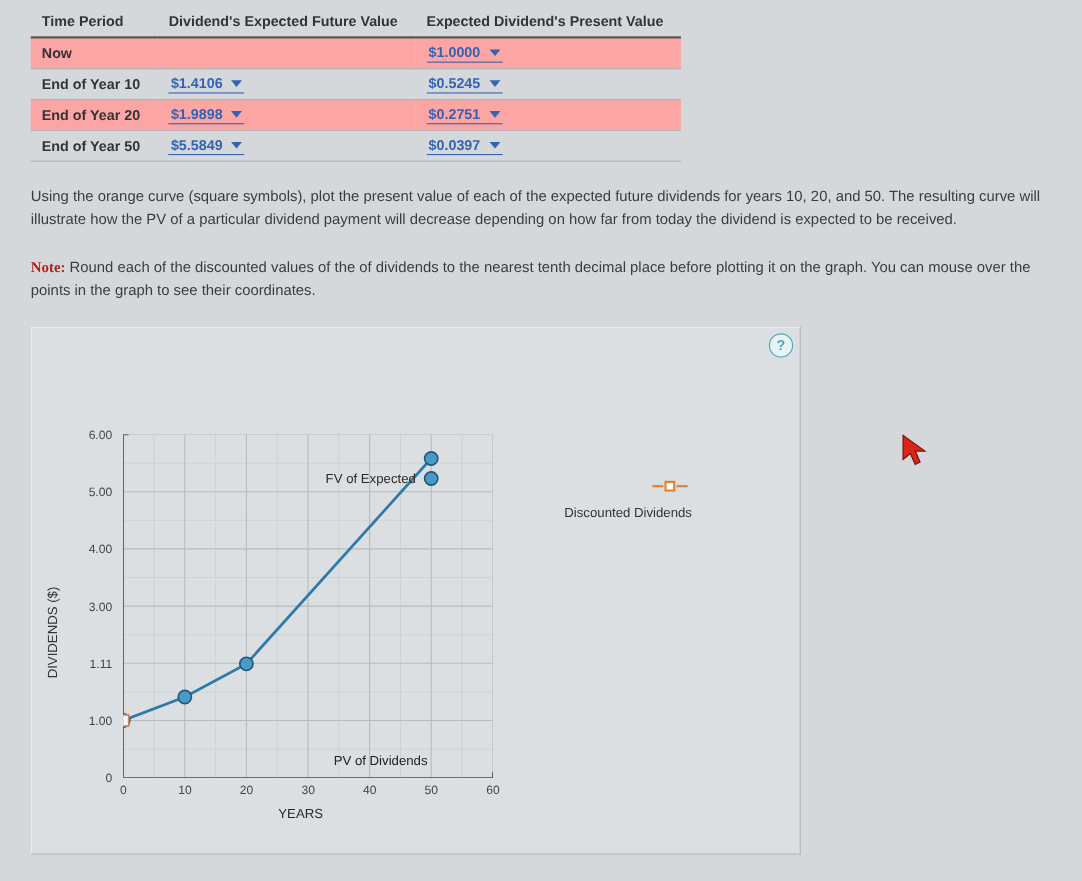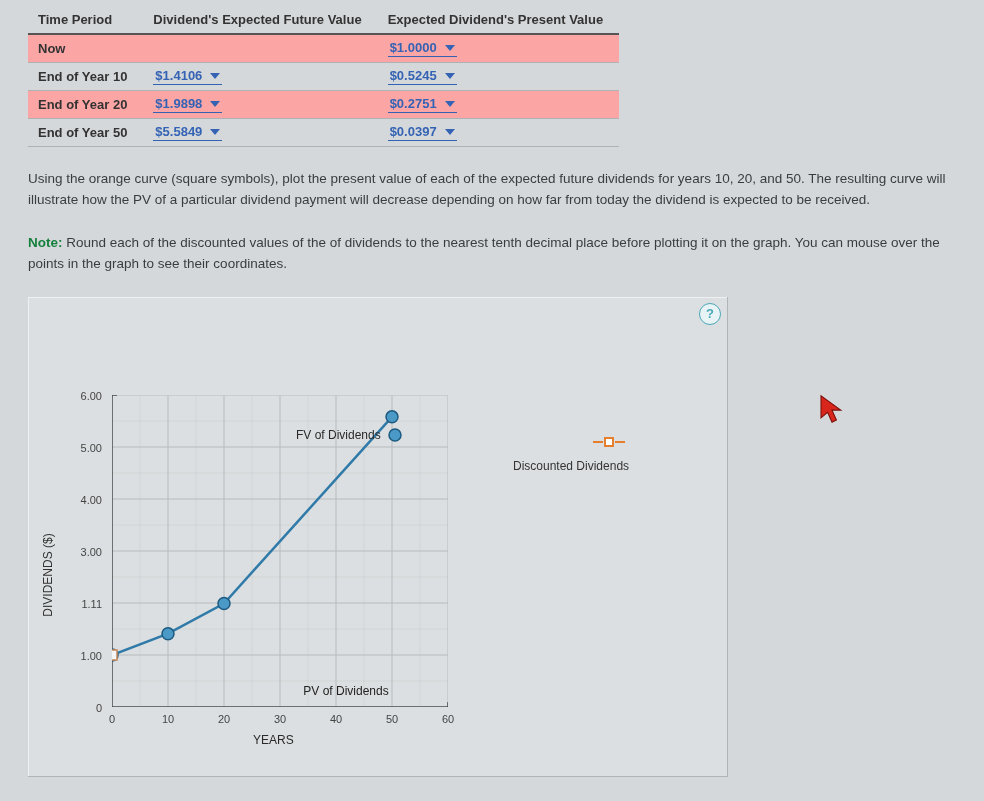--- a/index.html
+++ b/index.html
@@ -47,21 +47,21 @@
   }
 
   
   .para {
     font-size: 13.5px;
     color: #3a3d3f;
     margin: 22px 0 0 0;
     line-height: 1.55;
     max-width: 945px;
   }
-  .para b { color: #15803d; font-weight: 800; }
+  .para b { color: #b91c1c; font-weight: 800; font-family: Liberation Serif, serif; }
 
   
   .chart-wrap {
     position: relative;
     margin-top: 22px;
     width: 700px; height: 480px;
     background: #dcdfe1;
     border: 1px solid #b0b4b7;
     border-left: none; border-top: none;
     box-shadow: inset 1px 1px 0 #eef0f1;
@@ -242,21 +242,21 @@
           <circle cx="112" cy="208.51999999999998" r="6" class="series-pt"></circle>
           <circle cx="280" cy="21.839999999999975" r="6" class="series-pt"></circle>
         </g>
 
     <rect class="origin-sq" x="-5" y="255" width="10" height="10"></rect>
 
     <text class="pv-label" x="234" y="300" text-anchor="middle">PV of Dividends</text>
   </svg>
 
   <div style="position:absolute; left:268px; top:130px; font-size:12px; display:flex; align-items:center; gap:6px;">
-    <span>FV of Dividends</span>
+    <span>FV of Expected</span>
     <svg width="16" height="16">
       <circle cx="8" cy="8" r="6" fill="#4a99c7" stroke="#1d5a80" stroke-width="1.5"></circle>
     </svg>
   </div>
 
   <div style="position:absolute; left:40px; top:98px; width:40px; height:312px; font-size:11px; color:#444;">
     <div style="position:absolute; right:6px; top:-5px;">6.00</div>
     <div style="position:absolute; right:6px; top:47px;">5.00</div>
     <div style="position:absolute; right:6px; top:99px;">4.00</div>
     <div style="position:absolute; right:6px; top:151px;">3.00</div>

